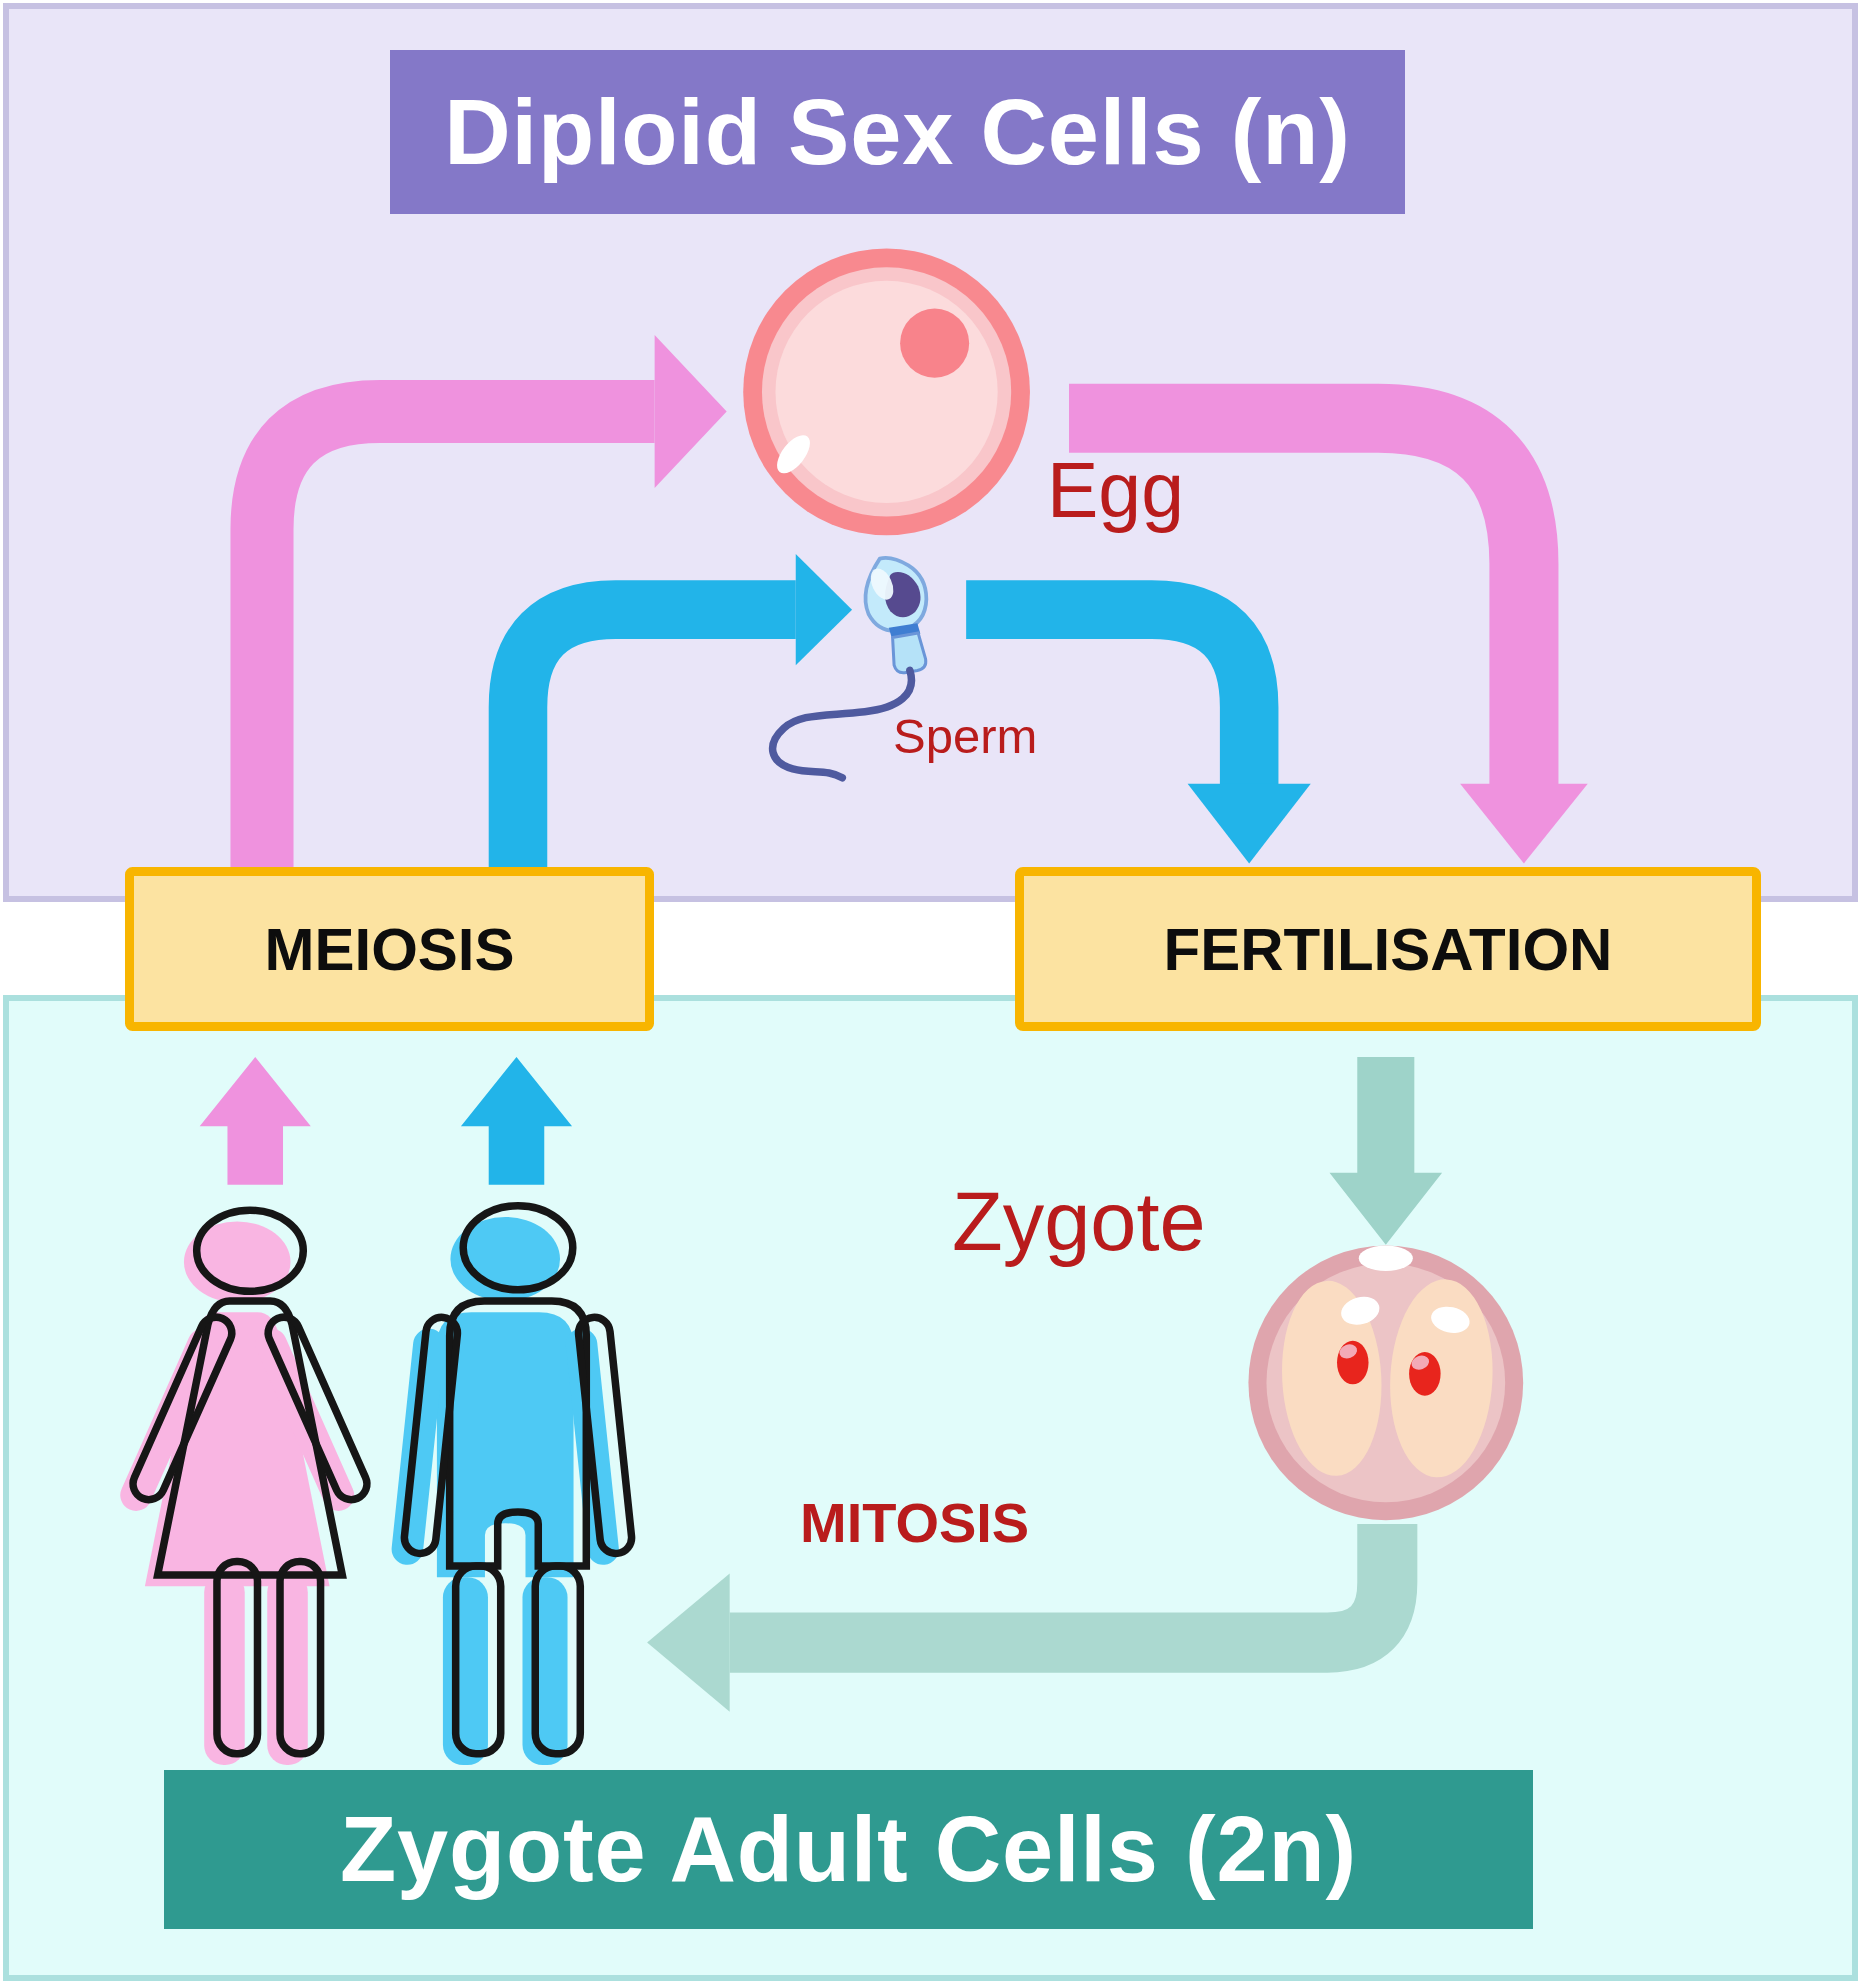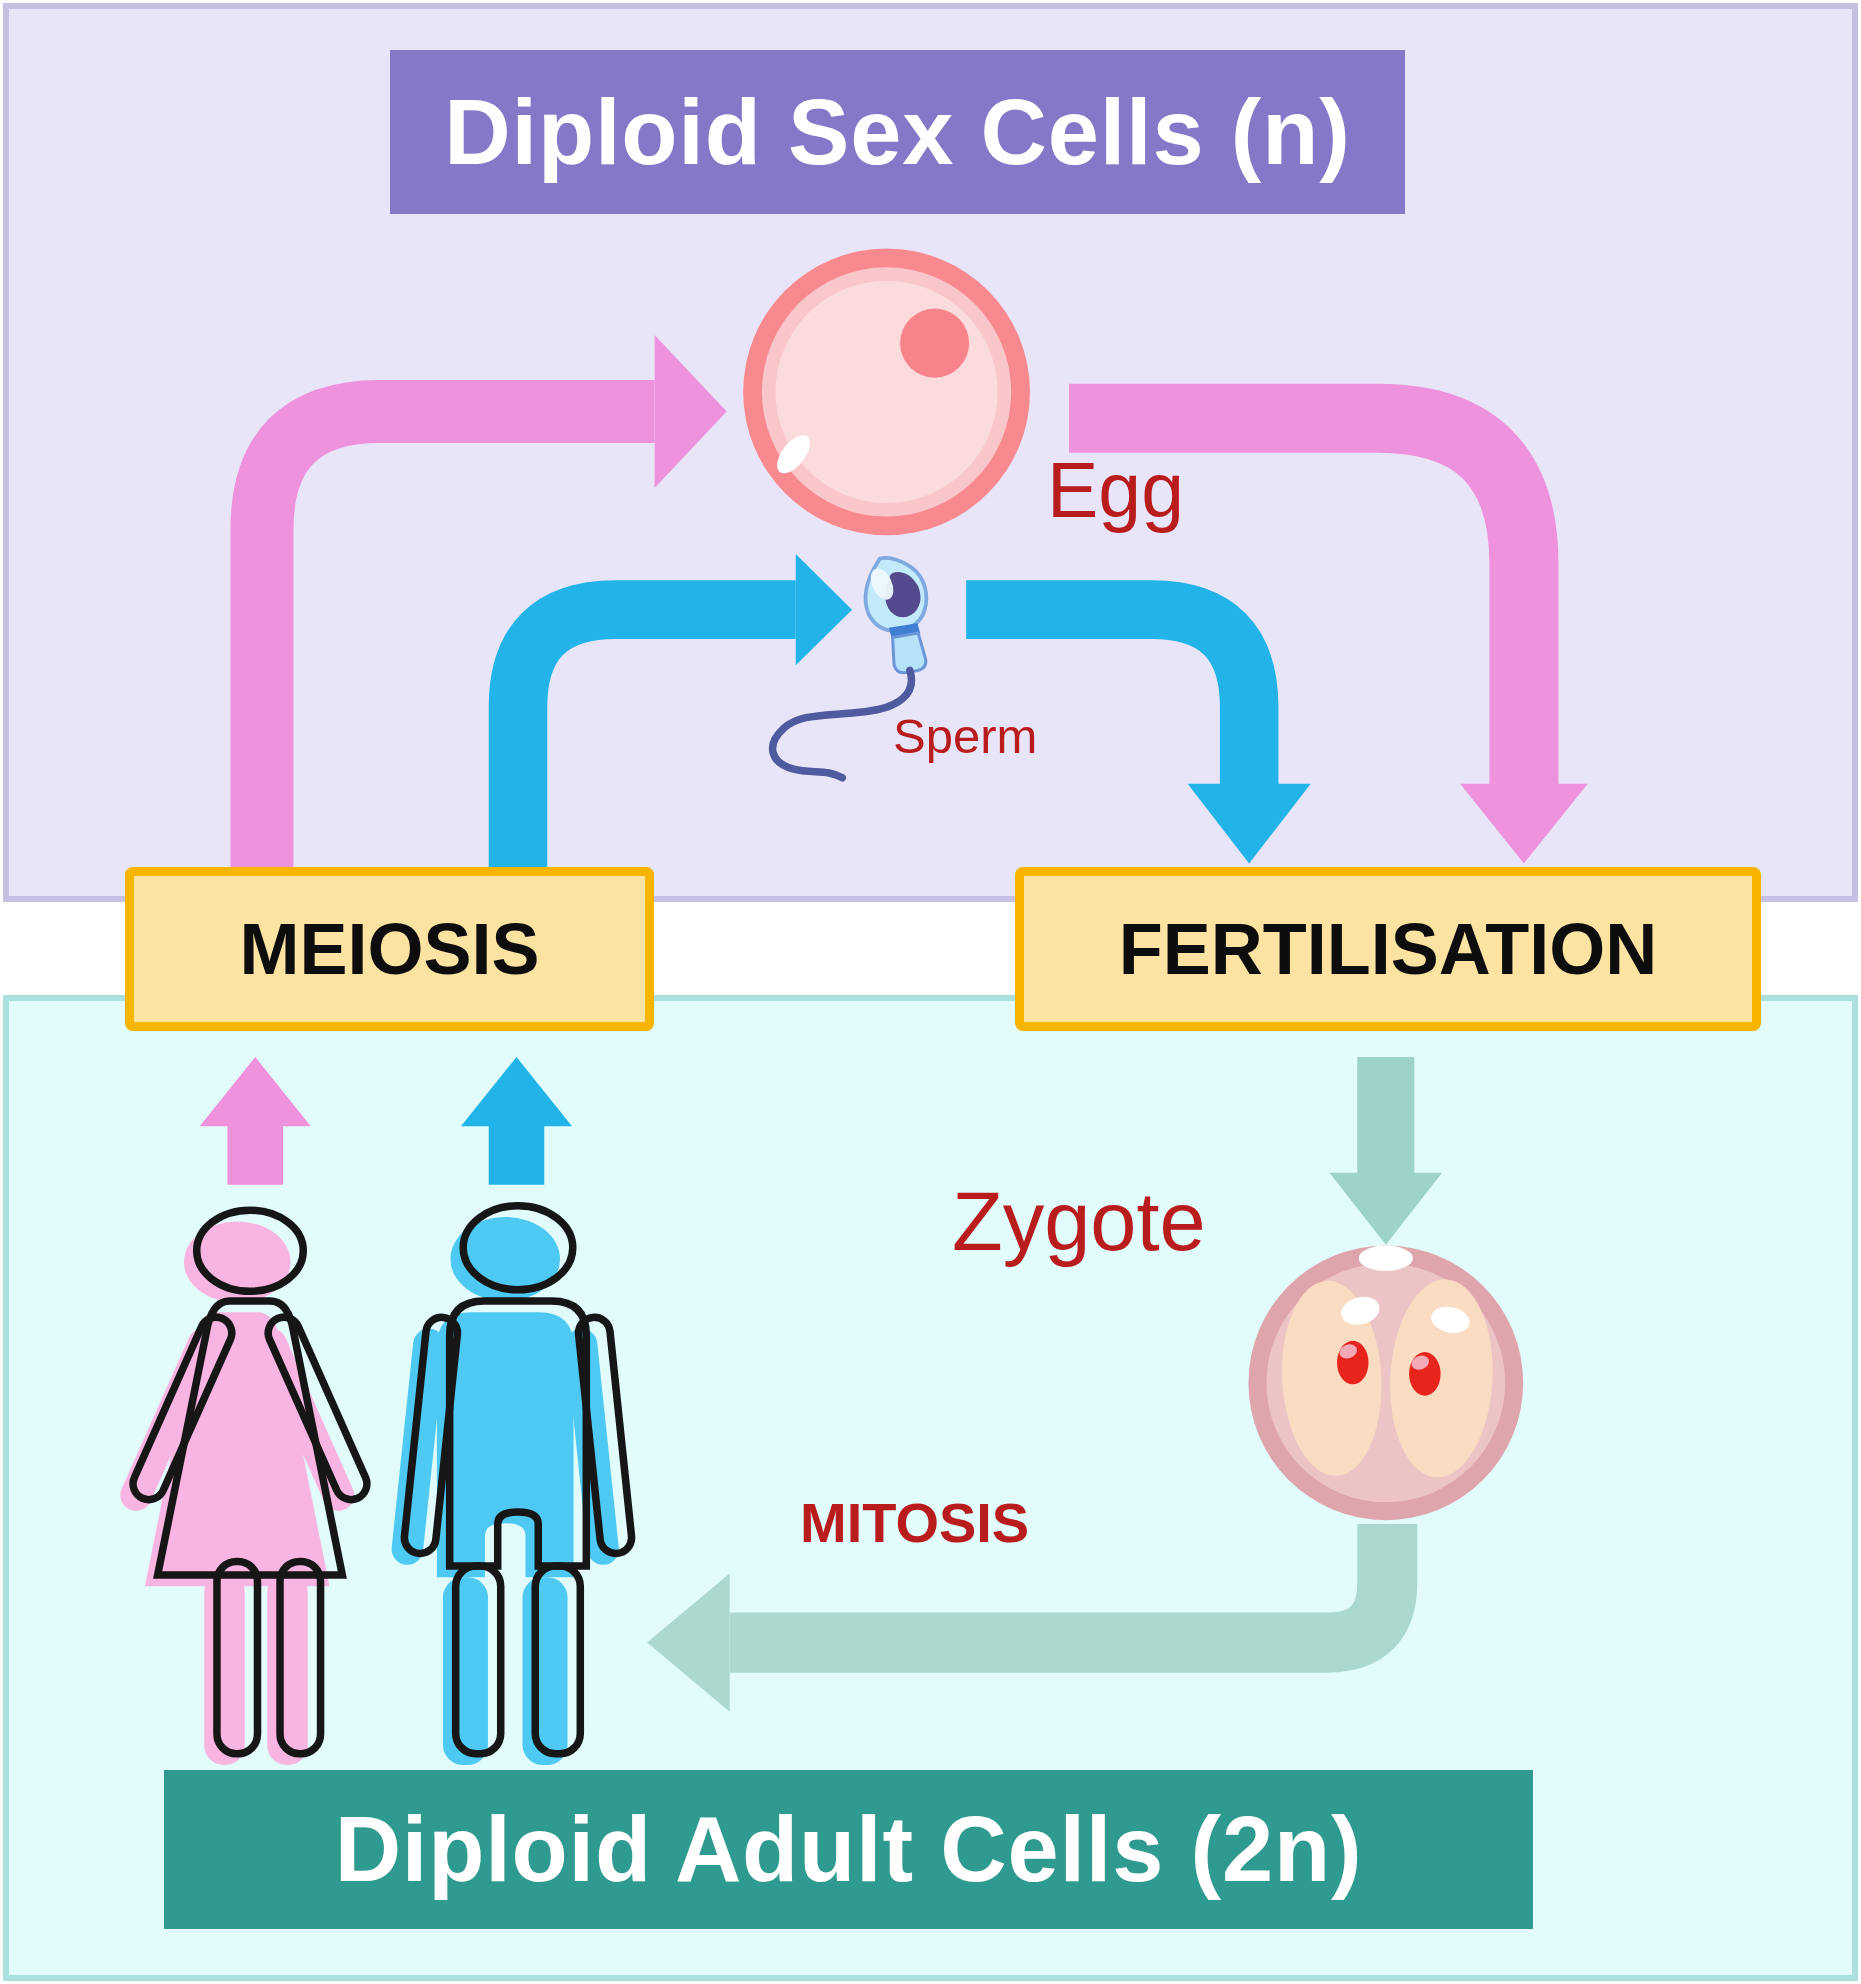--- a/index.html
+++ b/index.html
@@ -19,21 +19,21 @@
   .svg-layer { position:absolute; left:0; top:0; z-index:3; }
   .banner {
     position:absolute; z-index:5; display:flex; align-items:center; justify-content:center;
     color:#ffffff; font-weight:bold; font-size:92px; letter-spacing:0.8px; text-align:center;
   }
   .banner-haploid { left:390px; top:50px; width:1015px; height:164px; background:#8478c8; }
   .banner-diploid { left:164px; top:1770px; width:1369px; height:159px; background:#2f9a90; }
   .process-box {
     position:absolute; z-index:5; display:flex; align-items:center; justify-content:center;
     background:#fce3a1; border:9.8px solid #f8b500; border-radius:7.5px; box-sizing:border-box;
-    color:#0d0d0d; font-weight:bold; font-size:72px; letter-spacing:0px;
+    color:#0d0d0d; font-weight:bold; font-size:60px; letter-spacing:0px;
   }
   .box-meiosis { left:125px; top:867px; width:529px; height:164px; }
   .box-fertilisation { left:1015px; top:867px; width:746px; height:164px;border-radius:8px; }
   .cell-label {
     position:absolute; z-index:6; color:#b91c1c; white-space:nowrap; line-height:1;
   }
   .label-egg     { left:1047px; top:452px;  font-size:77px; }
   .label-sperm   { left:893px; top:712px;  font-size:49px; }
   .label-zygote  { left:952px; top:1180px; font-size:83px; }
   .label-mitosis { left:800px; top:1495px; font-size:56px; font-weight:bold; }
@@ -152,16 +152,16 @@
   <div class="process-box box-fertilisation">FERTILISATION</div>
 
   <div class="cell-label label-egg">Egg</div>
 
   <div class="cell-label label-sperm">Sperm</div>
 
   <div class="cell-label label-zygote">Zygote</div>
 
   <div class="cell-label label-mitosis">MITOSIS</div>
 
-  <div class="banner banner-diploid">Diploid Adult Cells (2n)</div>
+  <div class="banner banner-diploid">Zygote Adult Cells (2n)</div>
 
 </div>
 
 
 </body></html>

